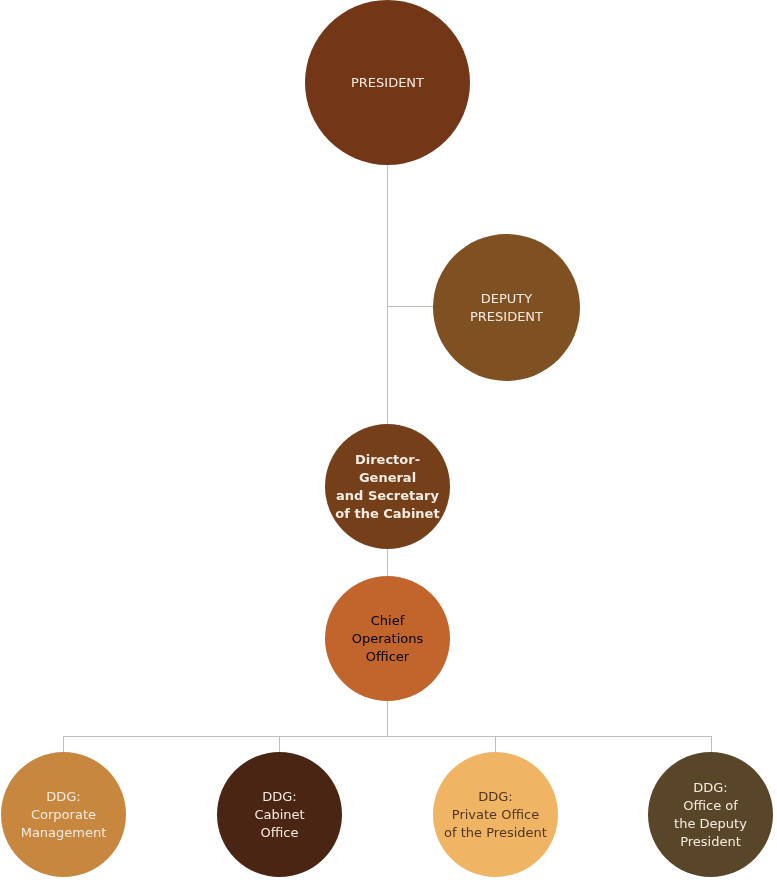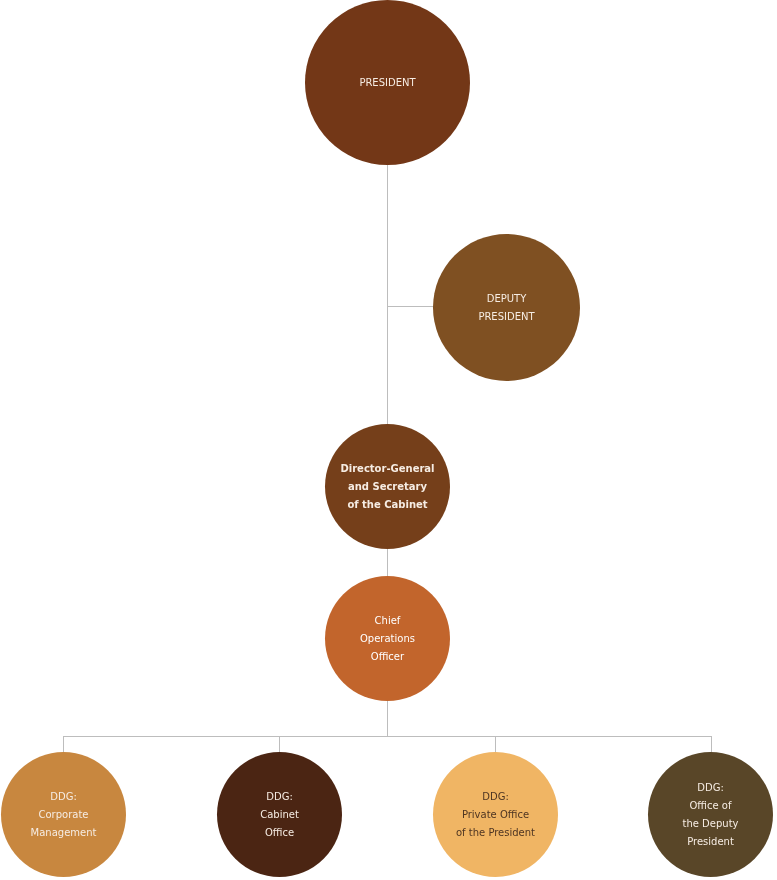--- a/index.html
+++ b/index.html
@@ -1,21 +1,21 @@
 <!DOCTYPE html>
 <html><head>
   <meta charset="utf-8">
   <style>
     html, body { margin: 0; padding: 0; background: #ffffff; }
     body { width: 777px; height: 880px; position: relative; overflow: hidden;
            font-family: "DejaVu Sans", sans-serif; }
     .line { position: absolute; background: #bdbdbd; }
     .node { position: absolute; border-radius: 50%; display: flex; align-items: center;
             justify-content: center; text-align: center; box-sizing: border-box; }
-    .node-label { font-size: 10px; line-height: 18px; white-space: pre-line; padding: 0 6px; }
+    .node-label { font-size: 13px; line-height: 18px; white-space: pre-line; padding: 0 6px; }
   </style>
 </head>
 <body>
 
 <div class="line" style="left:387px;top:164px;width:1px;height:413px;"></div>
 <div class="line" style="left:387px;top:306px;width:47px;height:1px;"></div>
 <div class="line" style="left:387px;top:700px;width:1px;height:36px;"></div>
 <div class="line" style="left:63px;top:736px;width:649px;height:1px;"></div>
 <div class="line" style="left:63px;top:736px;width:1px;height:17px;"></div>
 <div class="line" style="left:279px;top:736px;width:1px;height:17px;"></div>
@@ -30,21 +30,21 @@
   <span class="node-label">DEPUTY
 PRESIDENT</span>
 </div>
 
 <div class="node" style="left:325px;top:424px;width:125px;height:125px;background:#753f1a;color:#f6ece3;font-weight:bold;">
   <span class="node-label">Director-General
 and Secretary
 of the Cabinet</span>
 </div>
 
-<div class="node" style="left:325px;top:576px;width:125px;height:125px;background:#c2652c;color:#ffffff;">
+<div class="node" style="left:325px;top:576px;width:125px;height:125px;background:#c2652c;color:#000000;">
   <span class="node-label">Chief
 Operations
 Officer</span>
 </div>
 
 <div class="node" style="left:1px;top:752px;width:125px;height:125px;background:#c8873f;color:#f6ece3;">
   <span class="node-label">DDG:
 Corporate
 Management</span>
 </div>

